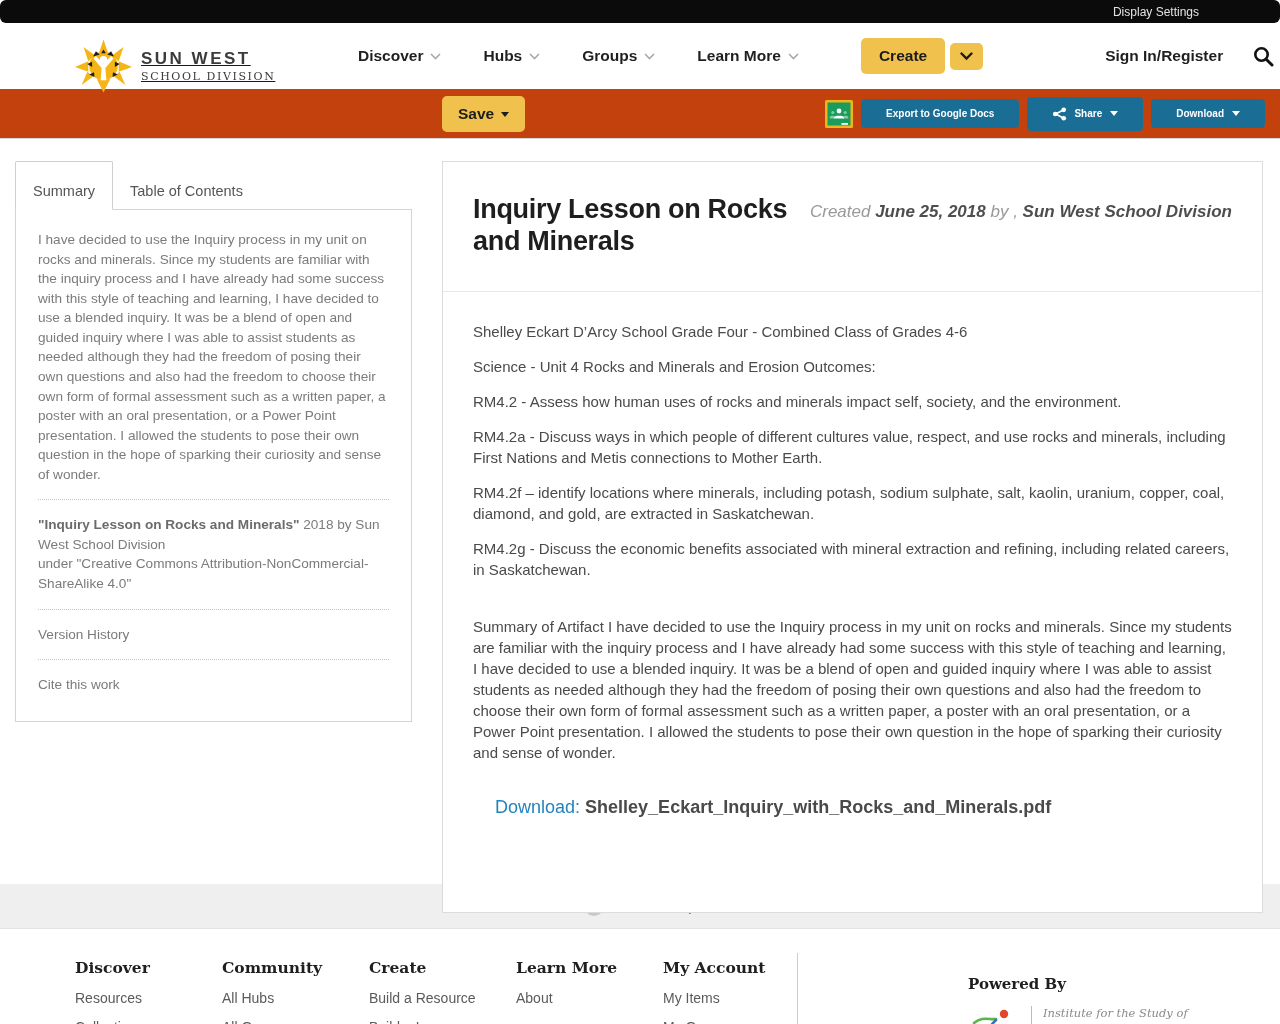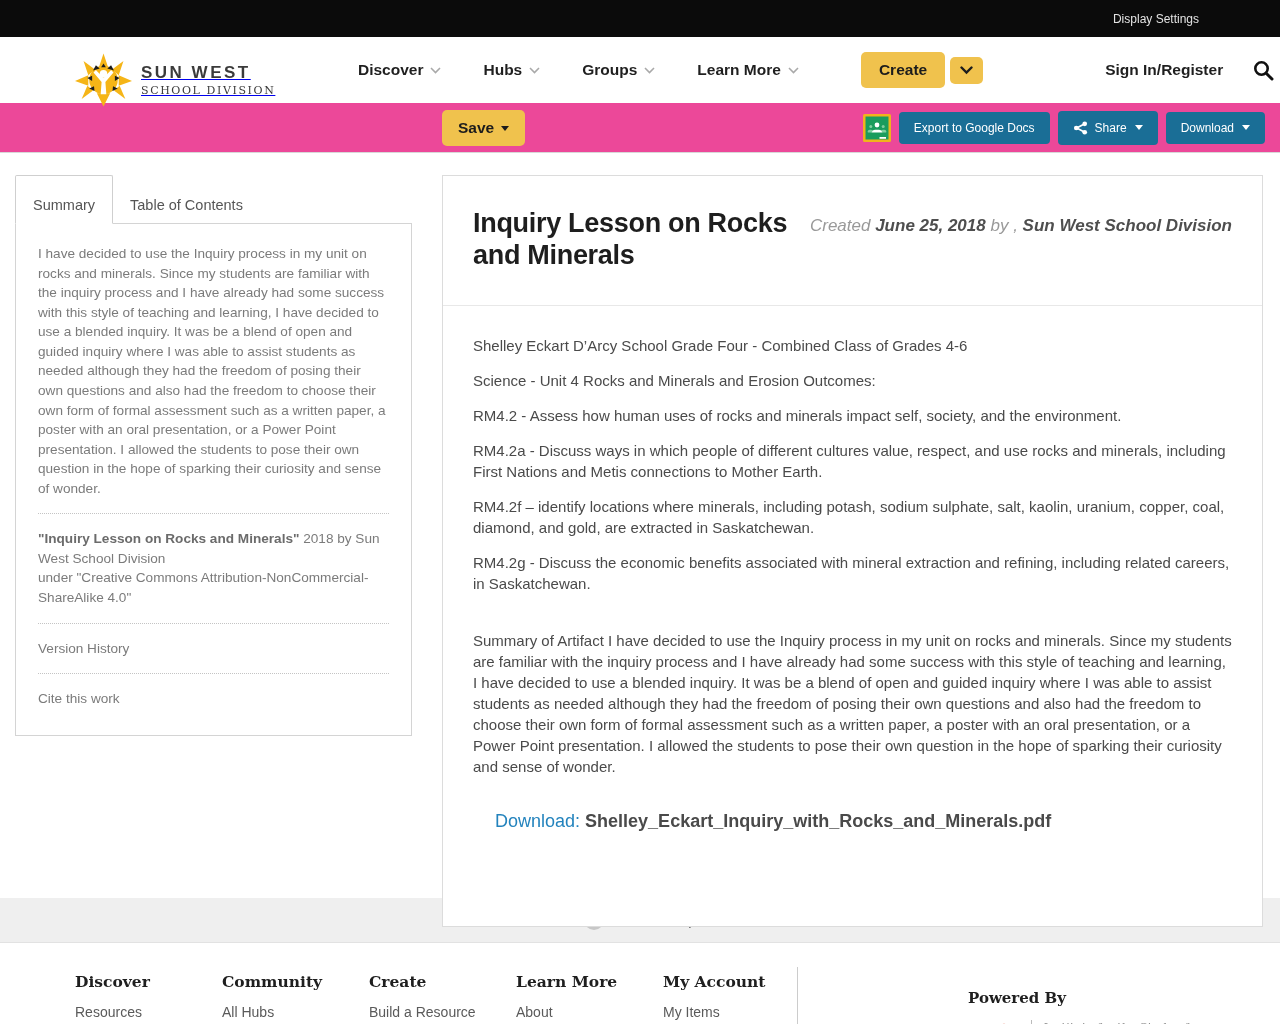--- a/index.html
+++ b/index.html
@@ -1,46 +1,46 @@
 <!DOCTYPE html>
 <html><head>
 <meta charset="utf-8">
 <style>
   * { box-sizing: border-box; margin: 0; padding: 0; }
   html,body { width:1280px; height:1024px; overflow:hidden; background:#fff;
     font-family:"Liberation Sans", sans-serif; }
 
   
-  .topbar { height:37px; background:#0b0b0b; display:flex; align-items:center;
-    justify-content:flex-end; padding-right:81px; }
+  .topbar { height:23px; background:#0b0b0b; display:flex; align-items:center;
+    justify-content:flex-end; padding-right:81px;border-radius:6px; }
   .topbar a { color:#e3e3e3; font-size:12px; text-decoration:none; }
 
   
   .navbar { height:66px; background:#fff; position:relative; display:flex; align-items:center; }
   .logo { position:absolute; left:75px; top:16px; display:flex; align-items:center; gap:9px; }
   .logo-text .l1 { font-size:17px; font-weight:bold; letter-spacing:2.5px; color:#3b3b3b; }
   .logo-text .l2 { font-family:"DejaVu Serif", serif; font-size:11px; letter-spacing:1.6px; color:#3b3b3b; margin-top:1px; }
   .nav-items { display:flex; gap:42px; margin-left:358px; align-items:center; }
   .nav-item { display:flex; align-items:center; gap:7px; cursor:pointer;
     font-size:15.5px; font-weight:bold; color:#1f1f1f; text-decoration:none; }
   .create-group { display:flex; align-items:center; gap:5px; margin-left:62px; }
   .btn-yellow { background:#f0c24d; border:none; border-radius:5px; font-weight:bold;
     font-size:15.5px; color:#1c1c1c; padding:9px 18px; cursor:pointer;
     font-family:"Liberation Sans", sans-serif; }
   .btn-yellow.sq { padding:9px 10px; line-height:0; }
   .signin { margin-left:122px; font-size:15.5px; font-weight:bold; color:#1f1f1f; text-decoration:none; }
   .search-btn { margin-left:30px; background:none; border:none; cursor:pointer; line-height:0; }
 
   
-  .toolbar { height:50px; background:#ec4899; border-bottom:1px solid #d8d8d8;
+  .toolbar { height:50px; background:#c2410c; border-bottom:1px solid #d8d8d8;
     display:flex; align-items:center; }
   .toolbar .save { margin-left:442px; padding:9px 16px; }
   .toolbar-right { margin-left:auto; margin-right:15px; display:flex; align-items:center; gap:8px; }
-  .btn-teal { background:#1a6e96; border:none; border-radius:4px; color:#fff; font-weight:normal;
-    font-size:12px; padding:9px 15px; cursor:pointer; display:flex; align-items:center; gap:7px;
+  .btn-teal { background:#1a6e96; border:none; border-radius:4px; color:#fff; font-weight:bold;
+    font-size:10px; padding:9px 25px; cursor:pointer; display:flex; align-items:center; gap:7px;
     font-family:"Liberation Sans", sans-serif; }
   .caret { display:inline-block; width:0; height:0; border-left:4px solid transparent;
     border-right:4px solid transparent; border-top:5px solid currentColor;
     margin-left:7px; vertical-align:middle; }
   .btn-teal .caret { margin-left:1px; }
   .classroom { width:28px; height:28px; cursor:pointer; border:none; background:none; line-height:0; padding:0; }
 
   
   .content { position:relative; height:745px; background:#fff; }
 

